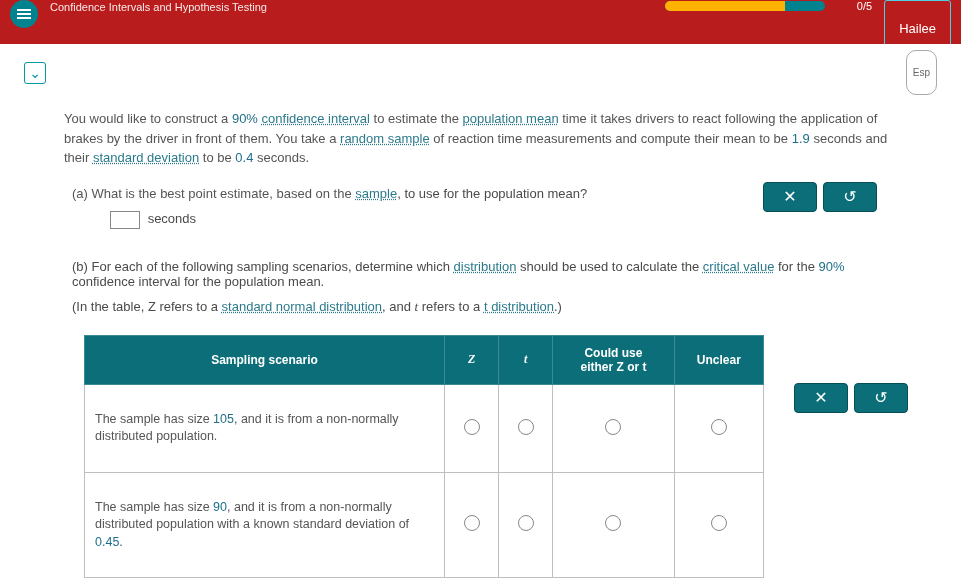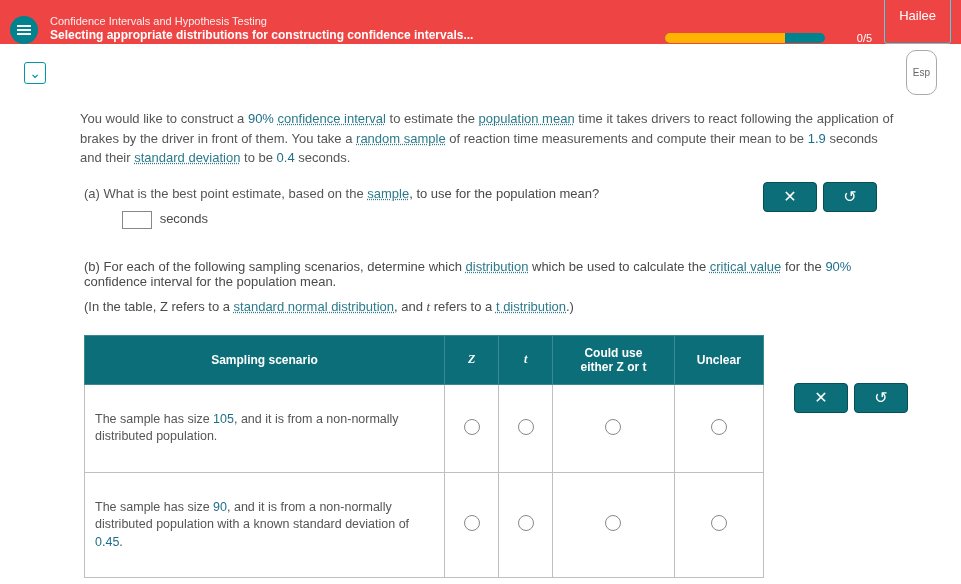--- a/index.html
+++ b/index.html
@@ -6,24 +6,24 @@
   body {
     font-family: Arial, Helvetica, sans-serif;
     background: #e8e8e8;
     width: 961px;
     height: 584px;
     overflow: hidden;
     font-size: 13px;
     color: #4a4a4a;
   }
   .topbar {
-    background: #ef4444;
+    background: #b91c1c;
     height: 44px;
     display: flex;
-    align-items: flex-end;
+    align-items: flex-start;
     padding: 0 10px;
     gap: 12px;
     color: #fff;
   }
   .menu-btn {
     width: 28px; height: 28px;
     border-radius: 50%;
     background: #00838f;
     display: flex; align-items: center; justify-content: center;
     cursor: pointer;
@@ -60,24 +60,24 @@
   }
   .chev {
     width: 22px; height: 22px; border: 1px solid #0097a7; border-radius: 3px;
     color: #0097a7; display:flex; align-items:center; justify-content:center;
     font-size: 14px; cursor: pointer; background:#fff;
   }
   .exp-btn {
     border: 1px solid #aaa; border-radius: 10px; padding: 16px 6px;
     font-size: 10px; color: #666; cursor: pointer; background:#fff;
   }
-  .prompt { margin: 8px 40px 18px 56px; line-height: 1.5; color:#555; }
+  .prompt { margin: 8px 40px 18px 40px; line-height: 1.5; color:#555; }
   .ul { color: #2b7a8b; text-decoration: underline dotted; cursor: help; }
   .num { color: #1f6f8b; }
-  .part { margin: 0 40px 20px 60px; position: relative; }
+  .part { margin: 0 40px 20px 48px; position: relative; }
   .part-label { color:#555; }
   .inline-input {
     width: 30px; height: 18px; border: 1px solid #888; display:inline-block;
     vertical-align: middle; margin-right: 4px; background:#fff;
   }
   .btnset {
     position: absolute; right: 20px; top: -4px;
     display: flex; gap: 6px;
   }
   .btnset2 {
@@ -119,21 +119,20 @@
 <div class="topbar">
   <div class="menu-btn">
     <div class="menu-lines">
         <div></div>
         <div></div>
         <div></div>
       </div>
   </div>
   <div class="top-title">
     <div class="sub">Confidence Intervals and Hypothesis Testing</div>
-    <div class="main">Selecting appropriate distributions for constructing confidence intervals...</div>
   </div>
   <div class="progress-wrap">
     <div class="progress-bar">
         <div class="fill"></div>
       </div>
     <span class="progress-label">0/5</span>
   </div>
   <div class="user-box">Hailee</div>
 </div>
 
@@ -168,21 +167,21 @@
           <span>✕</span>
         </div>
       <div class="teal-btn">
           <span>↺</span>
         </div>
     </div>
   </div>
 
   <div class="part" style="margin-top:30px;">
     <div>
-      <span>(b) For each of the following sampling scenarios, determine which </span><span class="ul">distribution</span><span> which be used to calculate the </span><span class="ul">critical value</span><span> for the </span><span class="num">90%</span><span> confidence interval for the population mean.</span>
+      <span>(b) For each of the following sampling scenarios, determine which </span><span class="ul">distribution</span><span> should be used to calculate the </span><span class="ul">critical value</span><span> for the </span><span class="num">90%</span><span> confidence interval for the population mean.</span>
     </div>
     <div style="margin-top:10px;">
       <span>(In the table, Z refers to a </span><span class="ul">standard normal distribution</span><span>, and </span><span class="it">t</span><span> refers to a </span><span class="ul">t distribution</span><span>.)</span>
     </div>
   </div>
 
   <div class="table-wrap">
     <table class="scen">
       <thead>
         <tr>

